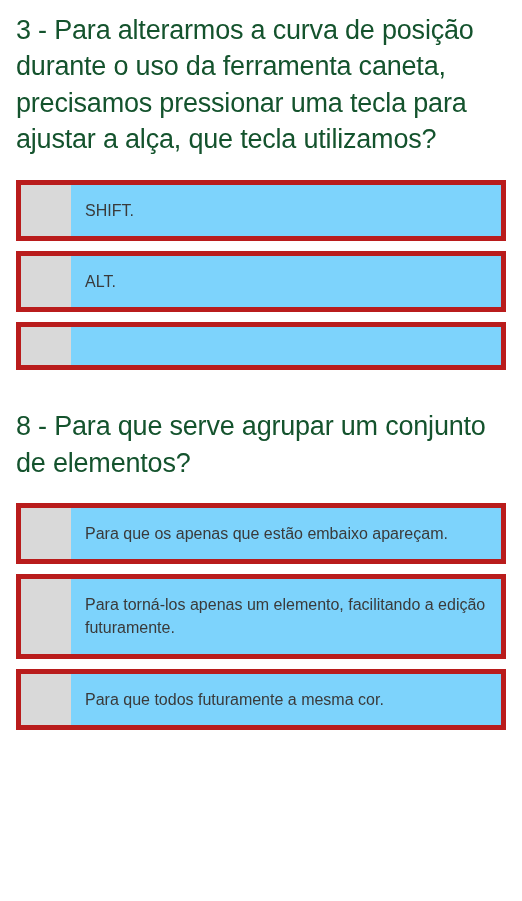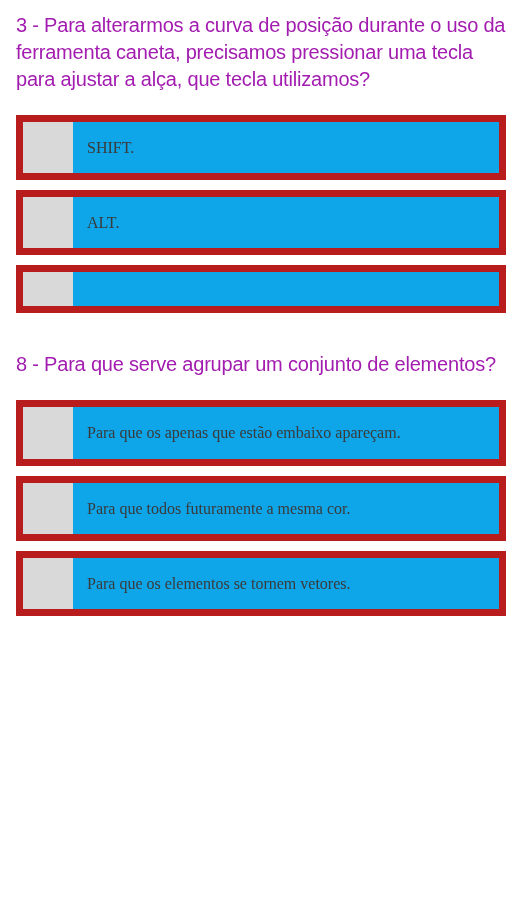--- a/index.html
+++ b/index.html
@@ -7,35 +7,34 @@
     font-family: -apple-system, BlinkMacSystemFont, "Segoe UI", Arial, sans-serif;
     background: #ffffff;
     width: 522px;
     padding: 12px 16px;
     color: #3a3a3a;
   }
   .question-block {
     margin-bottom: 38px;
   }
   .question-title {
-    font-size: 20px;
+    font-size: 27px;
     font-weight: 400;
-    color: #a21caf;
+    color: #14532d;
     line-height: 1.35;
     margin-bottom: 22px;
     letter-spacing: -0.2px;
   }
   .option-row {
     display: flex;
     align-items: stretch;
     margin-bottom: 10px;
-    background: #0ea5e9;
-    border: 7px solid #b91c1c;
+    background: #7dd3fc;
+    border: 5px solid #b91c1c;
     min-height: 48px;
-    font-family: Liberation Serif, serif;
   }
   .option-marker {
     width: 50px;
     background: #d9d9d9;
     flex-shrink: 0;
   }
   .option-text {
     padding: 14px 14px;
     font-size: 16px;
     color: #3a3a3a;
@@ -66,19 +65,19 @@
 </div>
 
 <div class="question-block">
   <h2 class="question-title">8 - Para que serve agrupar um conjunto de elementos?</h2>
   <div class="option-row">
     <div class="option-marker"></div>
     <div class="option-text">Para que os apenas que estão embaixo apareçam.</div>
   </div>
   <div class="option-row">
     <div class="option-marker"></div>
-    <div class="option-text">Para que todos futuramente a mesma cor.</div>
+    <div class="option-text multiline">Para torná-los apenas um elemento, facilitando a edição futuramente.</div>
   </div>
   <div class="option-row">
     <div class="option-marker"></div>
-    <div class="option-text">Para que os elementos se tornem vetores.</div>
+    <div class="option-text">Para que todos futuramente a mesma cor.</div>
   </div>
 </div>
 
 </body></html>

